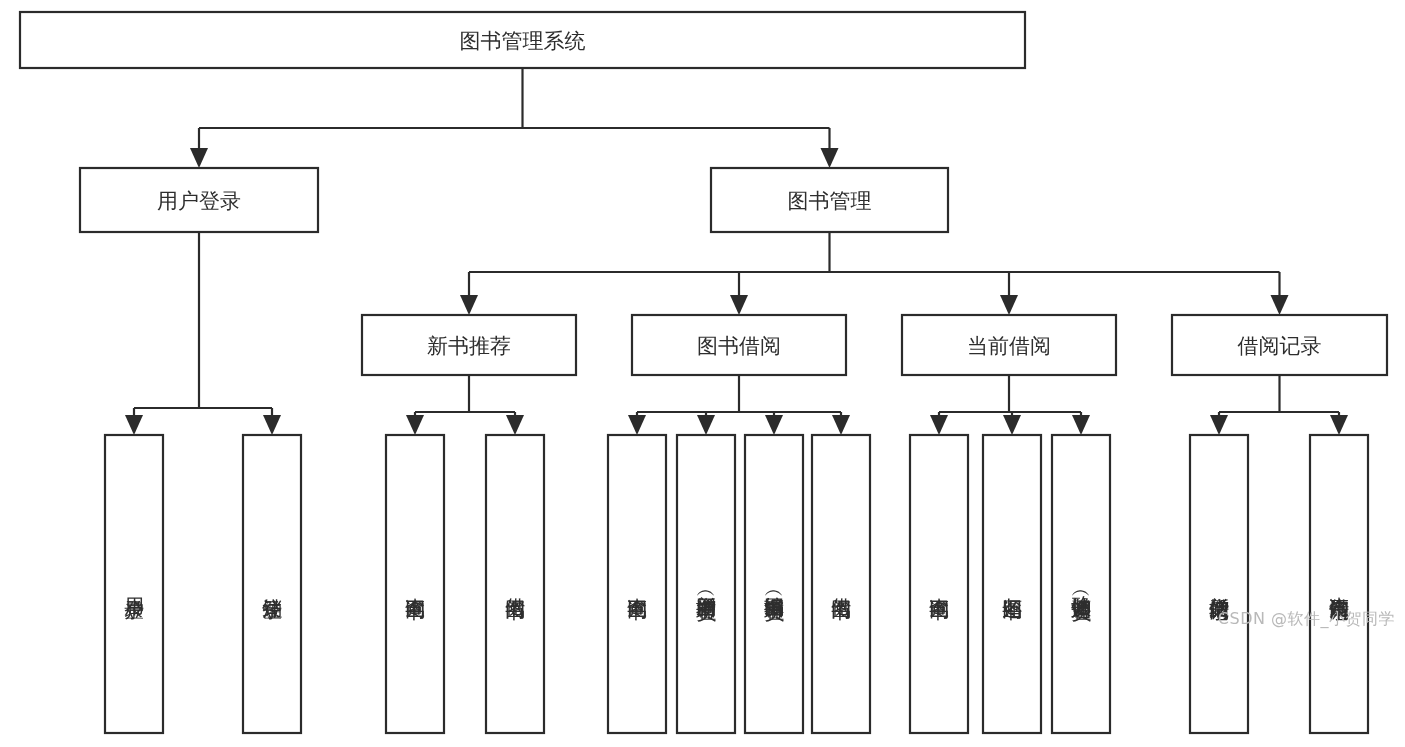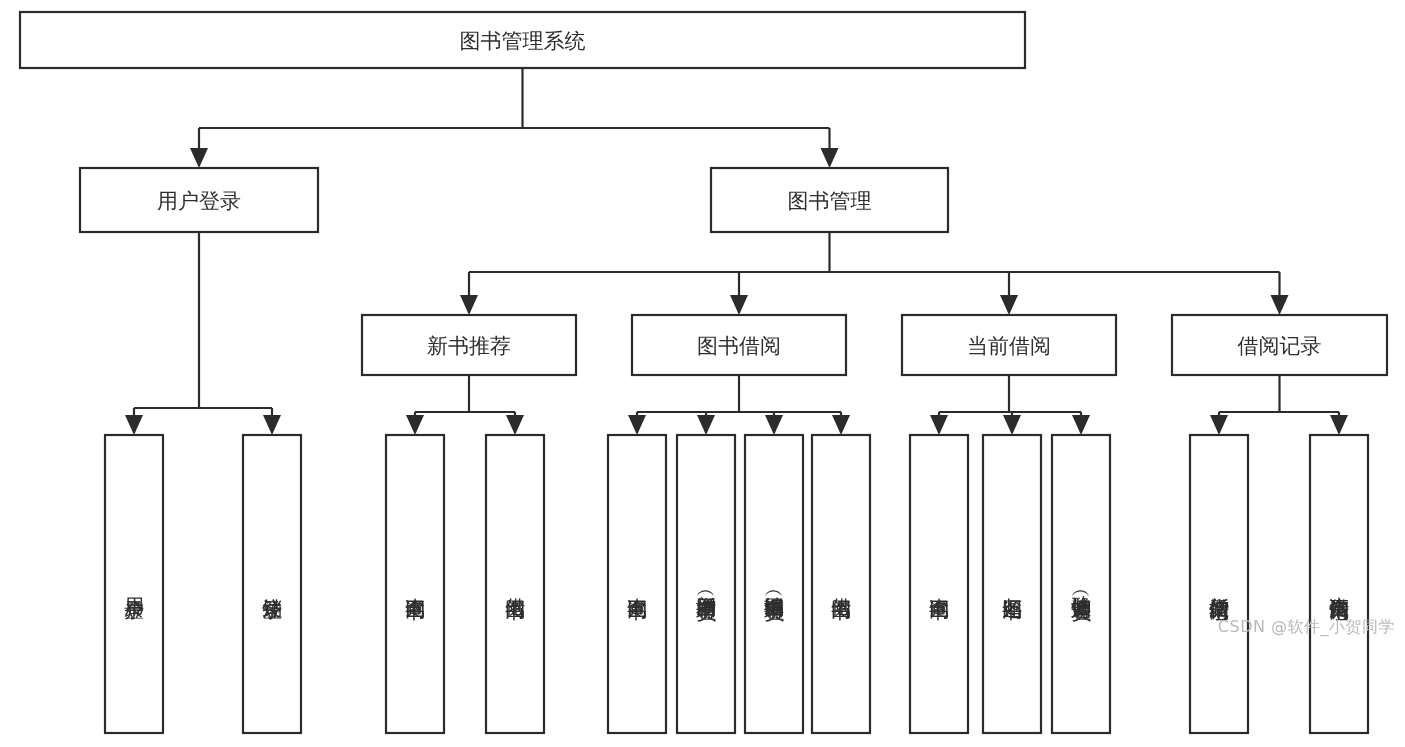--- a/index.html
+++ b/index.html
@@ -63,21 +63,21 @@
     font-size: 20px;
     line-height: 1.18;
     color: #2e2e2e;
     letter-spacing: 1px;
     white-space: nowrap;
     text-align: center;
   }
   .watermark {
     position: absolute;
     right: 10px;
-    bottom: 8px;
+    bottom: 16px;
     font-family: "DejaVu Sans", "Liberation Sans", sans-serif;
     font-size: 16px;
     color: #b9b9b9;
     letter-spacing: 0.5px;
     white-space: nowrap;
   }
 </style>
 </head>
 <body>
 

